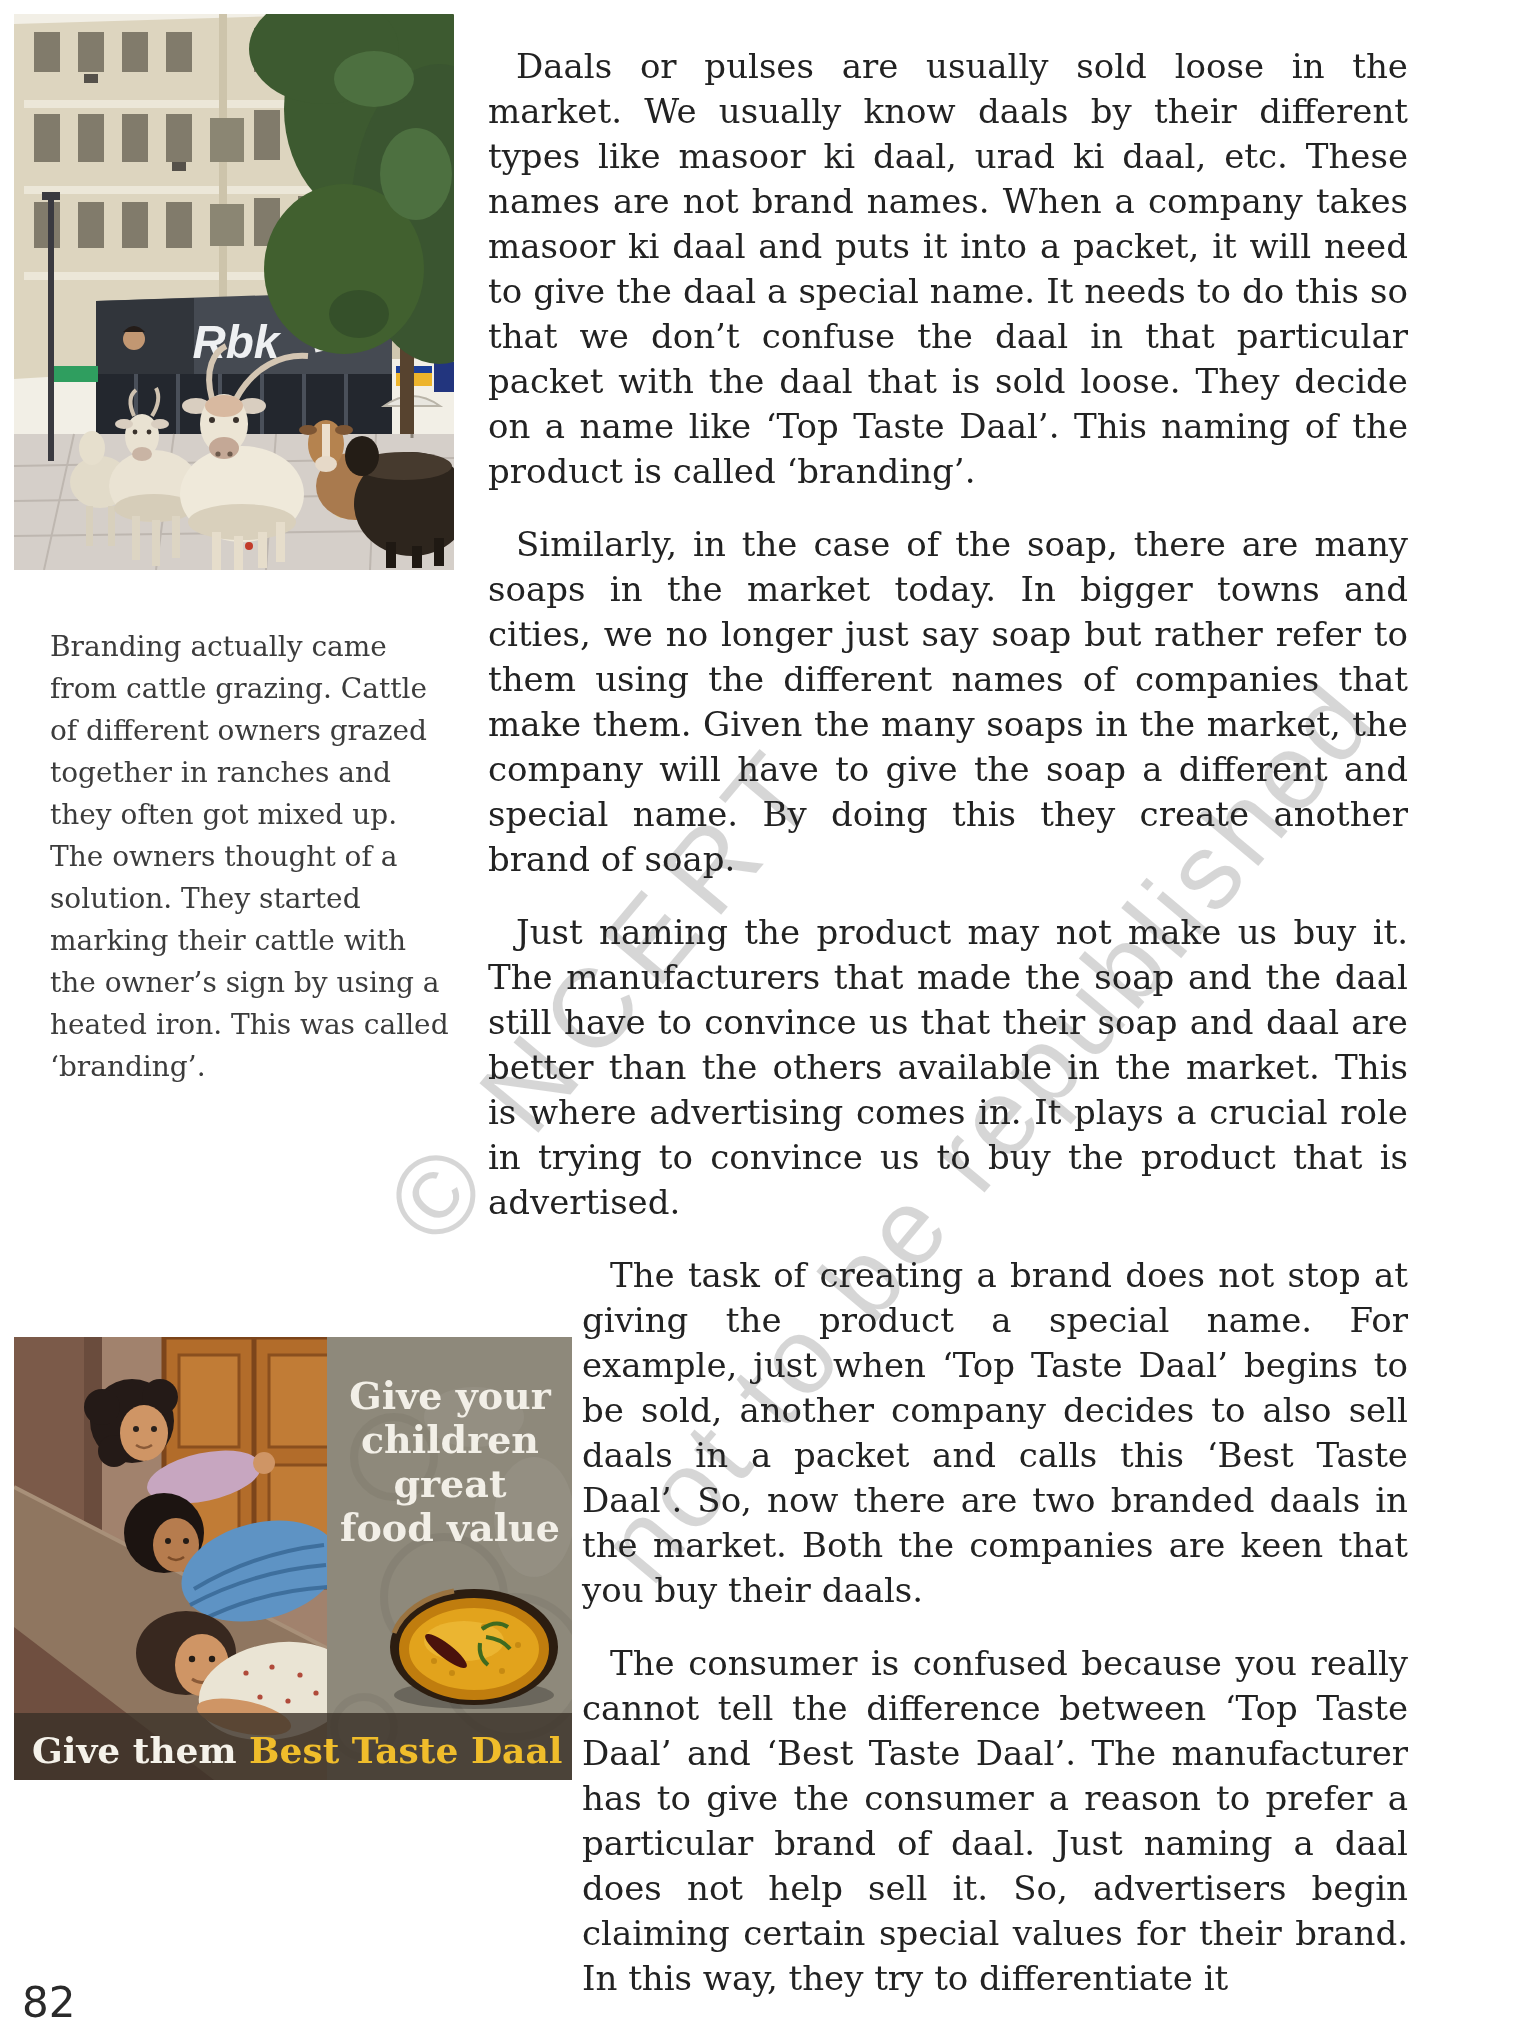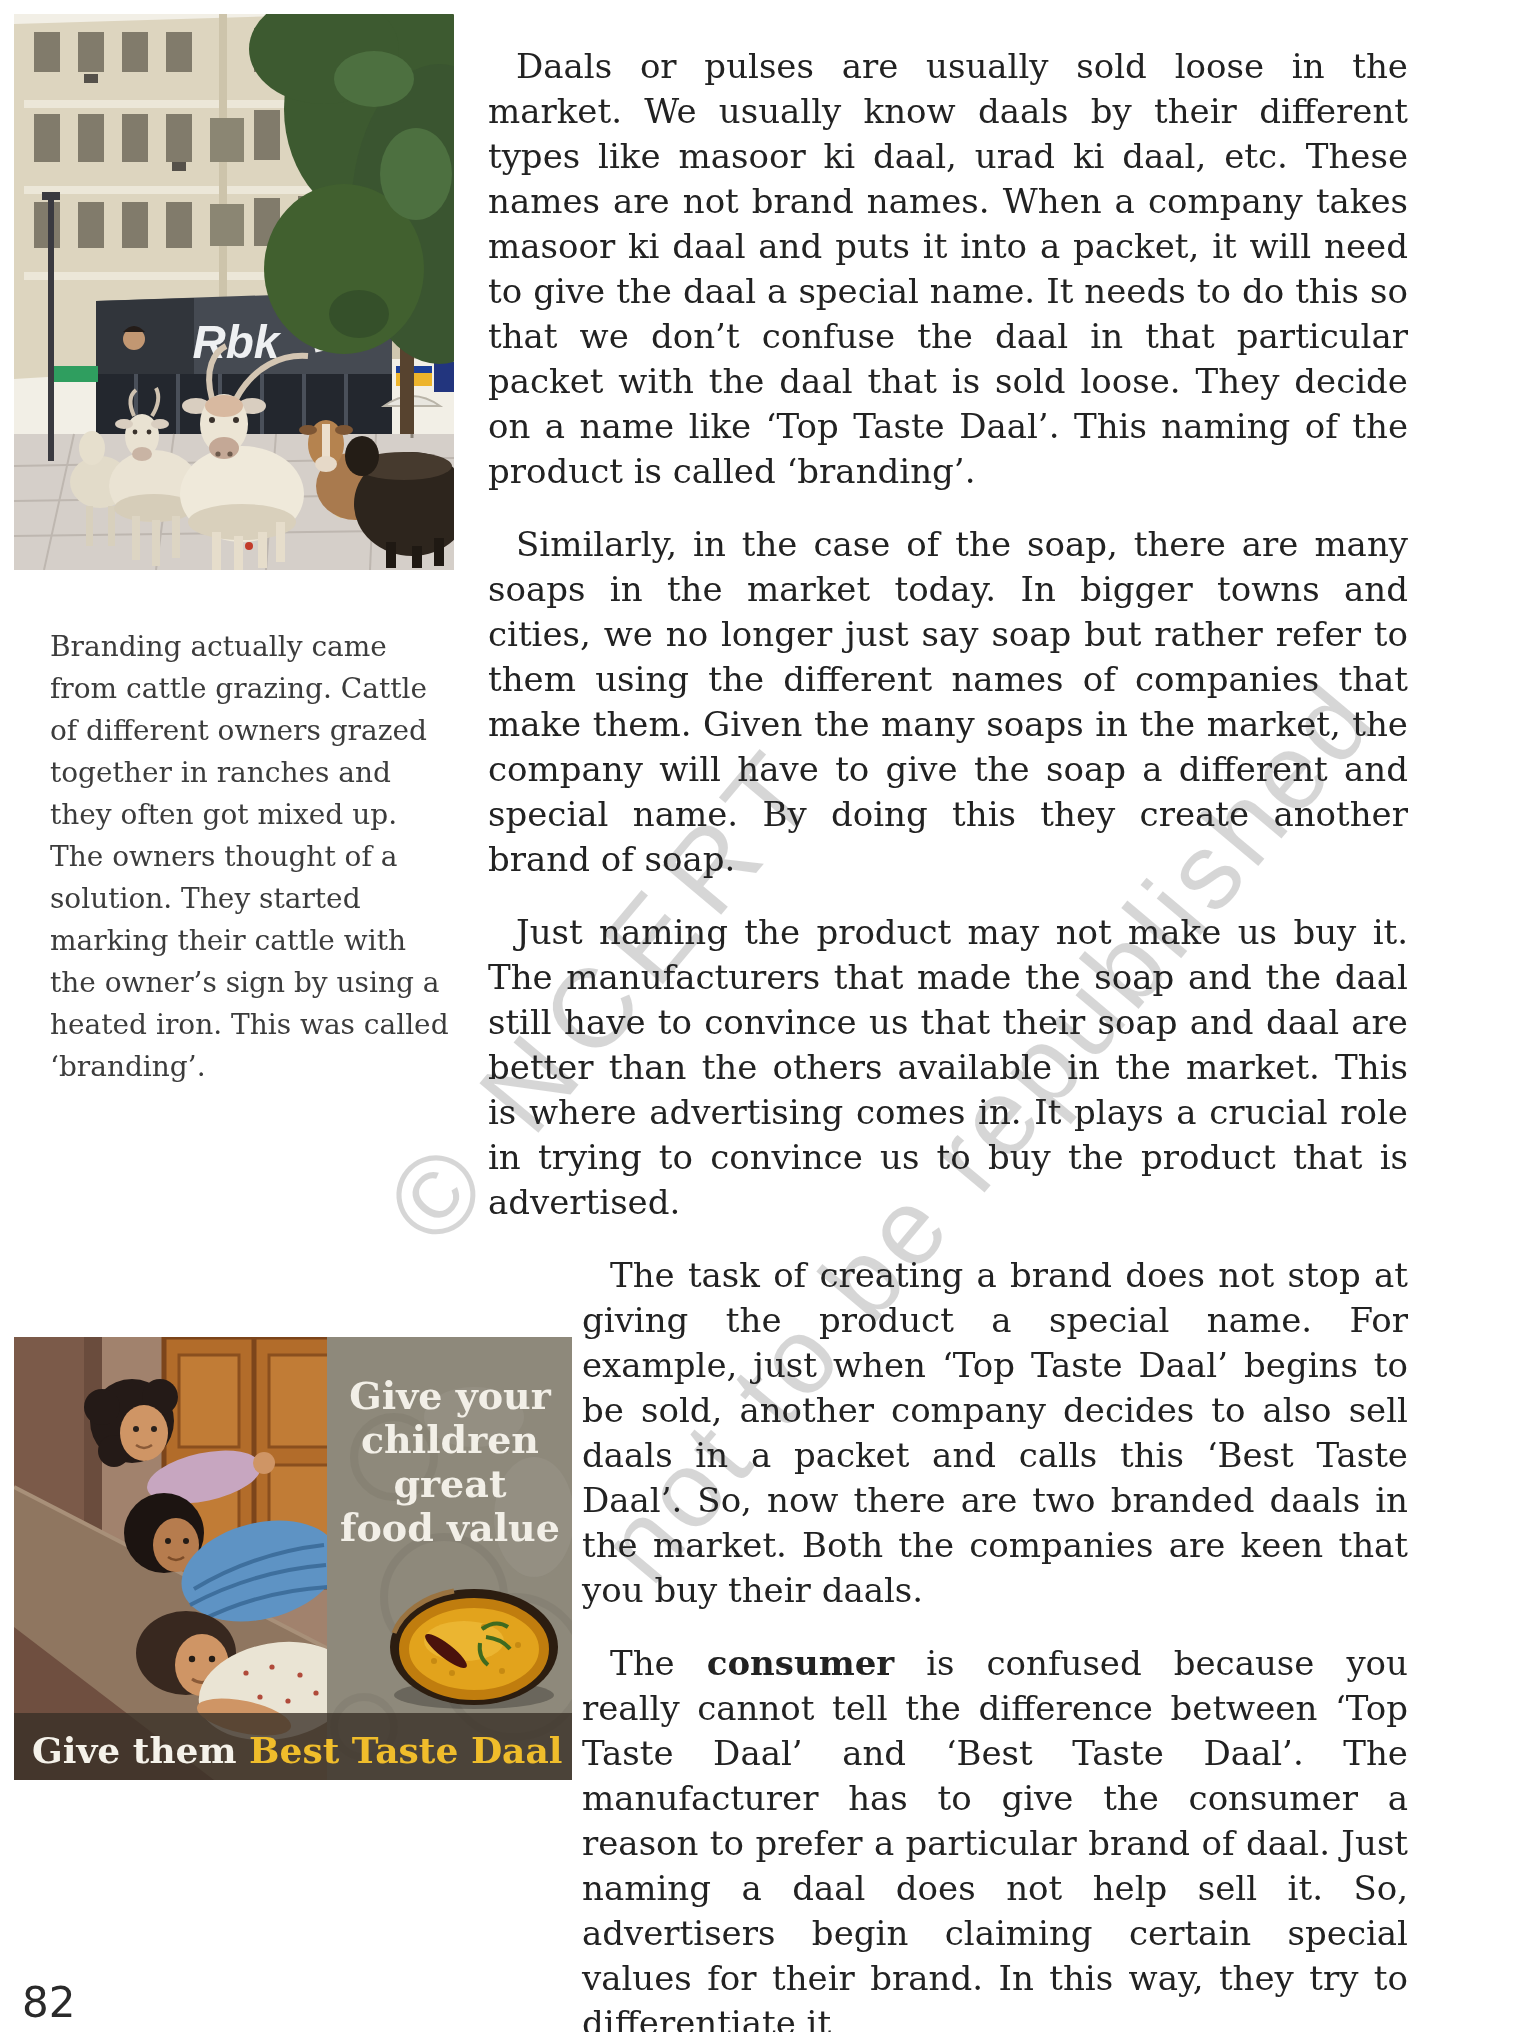--- a/index.html
+++ b/index.html
@@ -15,21 +15,21 @@
   .cow-photo{position:absolute;left:14px;top:14px;width:528px;height:556px;}
   .ad-photo{position:absolute;left:14px;top:1337px;width:558px;height:539px;}
 
   .caption{position:absolute;left:50px;top:598px;width:404px;
     font-size:28px;line-height:42px;color:#3c3c3c;text-align:left;}
 
   .article{position:absolute;left:488px;top:44px;width:920px;
     font-size:34px;line-height:45px;color:#222222;text-align:justify;}
   .article p{margin:0 0 28px 0;text-indent:28px;}
   .article p.offset{margin-left:94px;}
-  .article b{font-weight:bold;}
+  .article b{font-weight:normal;}
 
   .footer{position:absolute;left:14px;top:1978px;display:flex;align-items:baseline;gap:40px;margin-left:8px;}
   .pgnum{font-family:"DejaVu Sans",sans-serif;font-size:42px;color:#2a2a2a;}
   .book{font-size:37px;font-weight:bold;color:#1c1c1c;}
 
   svg text{font-family:"DejaVu Serif",serif;}
   .rbk-text{font-family:"Liberation Sans",sans-serif;font-style:italic;font-weight:bold;}
 </style>
 </head>
 <body>

